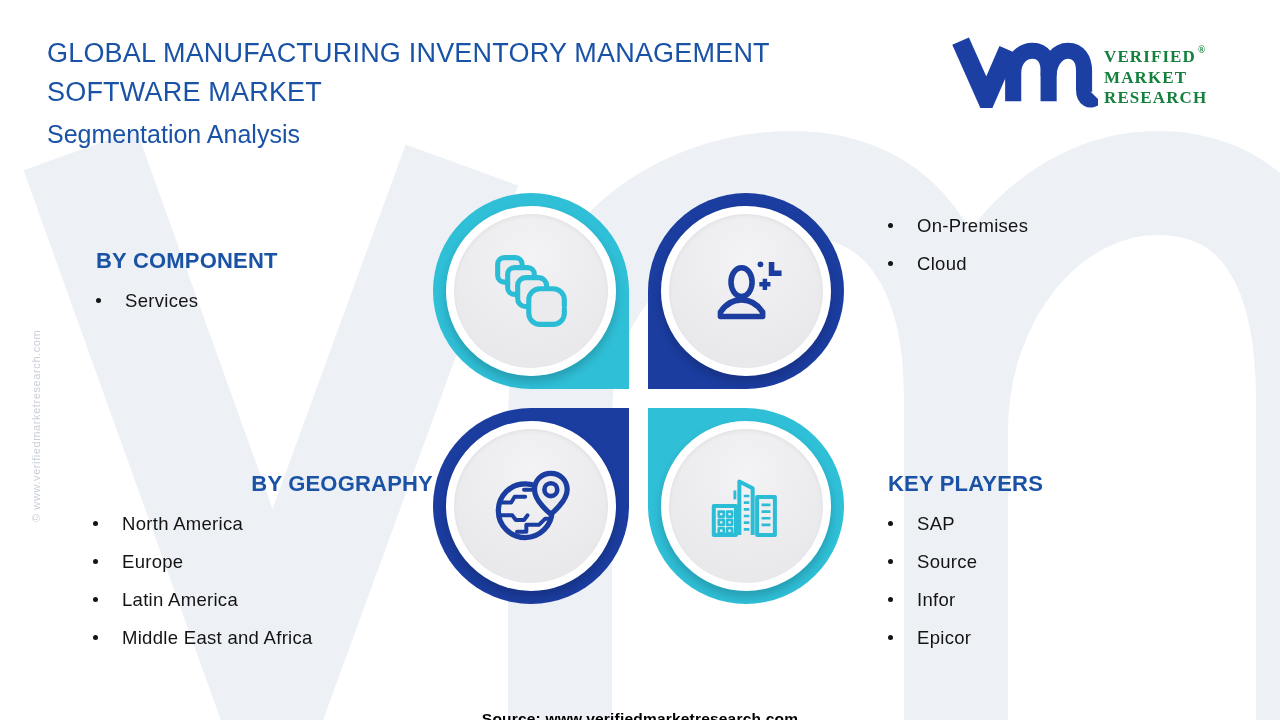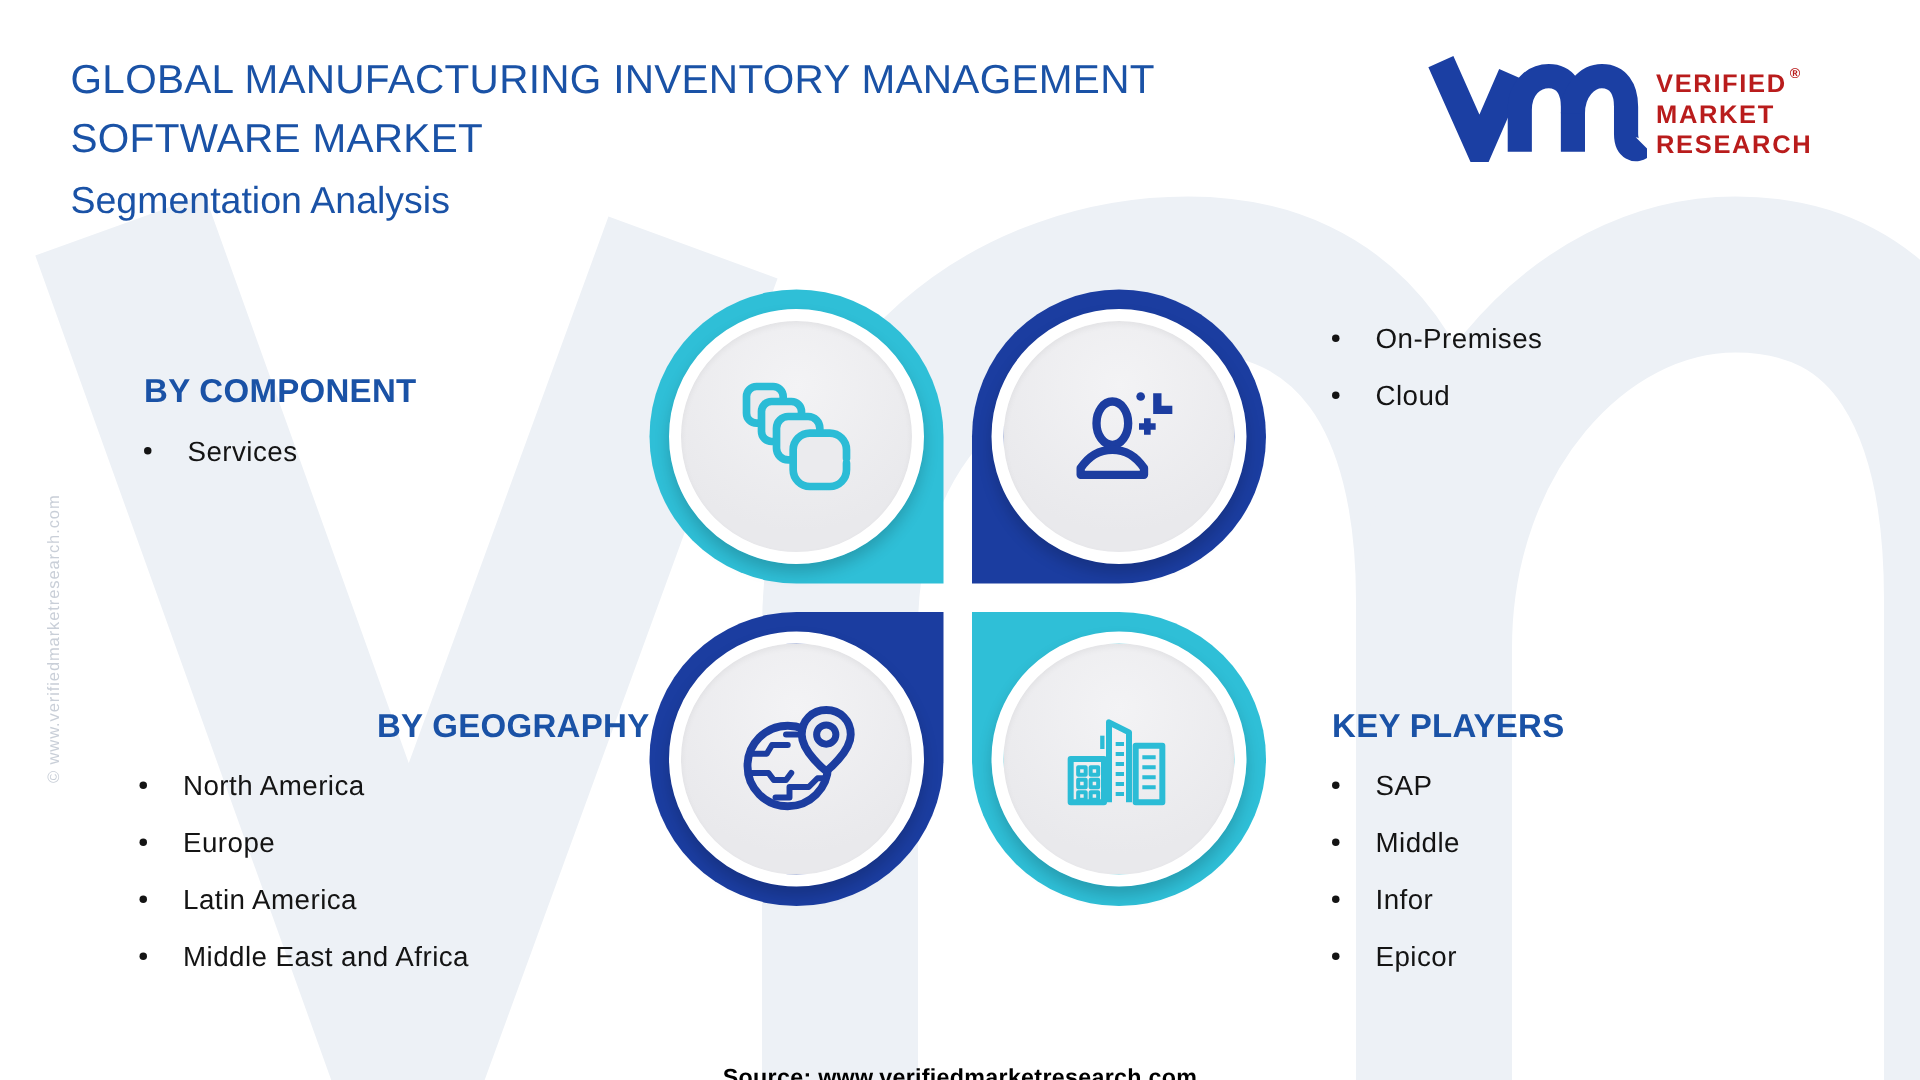--- a/index.html
+++ b/index.html
@@ -24,22 +24,22 @@
   .title-line {
     font-size:27px; font-weight:400; color:#1a52a6;
     line-height:39px; letter-spacing:0.2px;
   }
   .subtitle { font-size:25px; font-weight:500; color:#1a52a6; margin-top:8px; }
 
   
   .logo-mark { position:absolute; left:952px; top:30px; z-index:2; }
   .logo-text {
     position:absolute; left:1104px; top:40px; z-index:2;
-    color:#b91c1c; font-weight:800; font-size:17px;
-    line-height:20.5px; letter-spacing:1.1px; white-space:nowrap;
+    color:#15803d; font-weight:800; font-size:17px;
+    line-height:20.5px; letter-spacing:1.1px; white-space:nowrap;font-family:Liberation Serif, serif;
   }
   .reg { font-size:9.5px; vertical-align:9px; margin-left:2px; letter-spacing:0; }
 
   
   .cluster {
     position:absolute; left:433px; top:193px; z-index:2;
     display:grid; grid-template-columns:196px 196px; grid-template-rows:196px 196px;
     gap:19px;
   }
   .quad { display:flex; align-items:center; justify-content:center; }
@@ -208,21 +208,21 @@
       <li>Europe</li>
       <li>Latin America</li>
       <li>Middle East and Africa</li>
     </ul>
   </div>
 
   <div class="section" id="section-players">
     <h2>KEY PLAYERS</h2>
     <ul>
       <li>SAP</li>
-      <li>Middle</li>
+      <li>Source</li>
       <li>Infor</li>
       <li>Epicor</li>
     </ul>
   </div>
 
   <div class="source">Source: www.verifiedmarketresearch.com</div>
 
 </div>
 
 </body></html>

